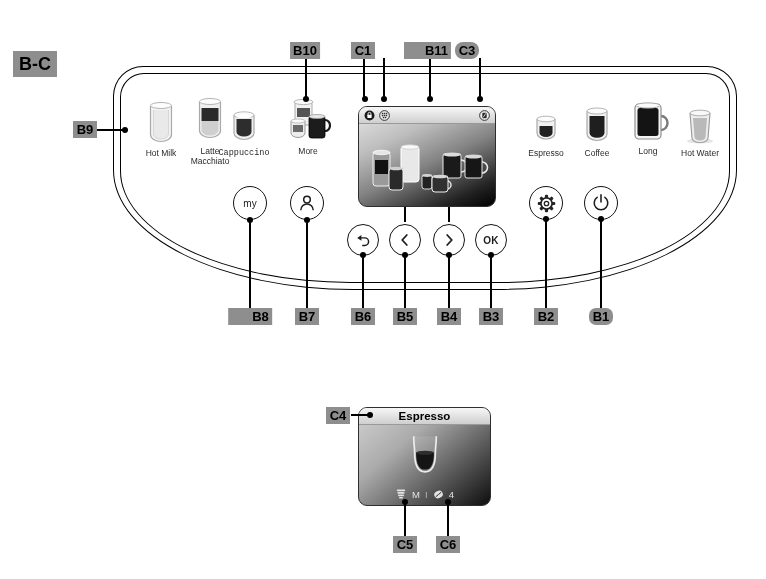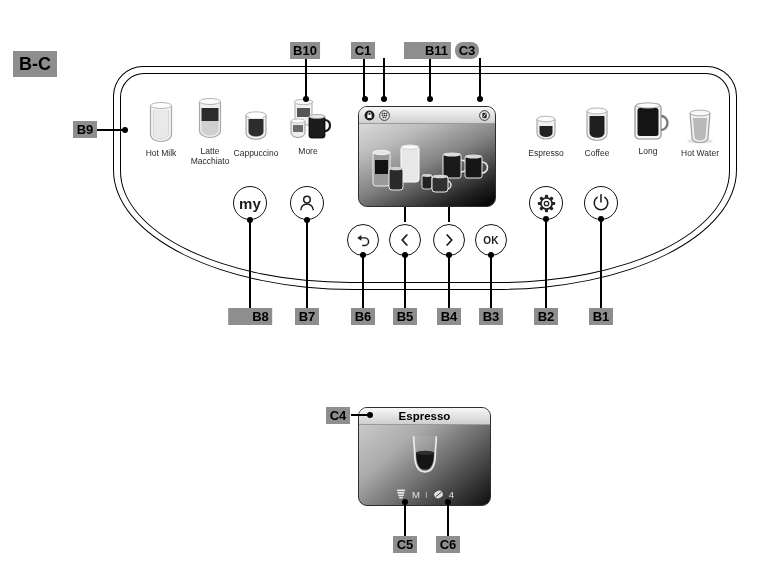--- a/index.html
+++ b/index.html
@@ -64,21 +64,21 @@
   .cluster { position: absolute; left: 8px; bottom: 2px; }
 
   
   .btn {
     position: absolute; border: 1.4px solid #141414; border-radius: 50%;
     background: #fff; display: flex; align-items: center; justify-content: center;
     z-index: 3; color: #1c1c1c;
   }
   .btn.big { width: 34px; height: 34px; }
   .btn.sm  { width: 32px; height: 32px; }
-  .btn-text { font-size: 15px; color: #1c1c1c; letter-spacing: 0.2px; font-weight: bold; }
+  .btn-text { font-size: 10px; color: #1c1c1c; letter-spacing: 0.2px; }
   .btn-text.ok { font-size: 10px; font-weight: 600; }
 
   
   .screen.detail { left: 358px; top: 407px; width: 133px; height: 99px;
     background: linear-gradient(140deg, #d2d2d2 0%, #ababab 35%, #565656 70%, #0e0e0e 100%);
   }
   .screen.detail .screen-bar { justify-content: center; }
   .detail-title { font-size: 11.5px; font-weight: 700; color: #000; }
   .detail-cup { position: absolute; left: 50%; top: 26px; transform: translateX(-50%); }
   .detail-row {
@@ -112,21 +112,21 @@
     <svg width="46" height="48" viewBox="0 0 46 48">
       <path d="M12.5 4.5 v29 a10.5 7 0 0 0 21 0 v-29" fill="#efefef" stroke="#a9a9a9" stroke-width="1.2"></path>
       <rect x="14.5" y="11" width="17" height="13" fill="#2b2b2b"></rect>
       <path d="M14.5 24 v9 a8.5 5.5 0 0 0 17 0 v-9" fill="#cfcfcf"></path>
       <ellipse cx="23" cy="4.5" rx="10.5" ry="3" fill="#fcfcfc" stroke="#b5b5b5" stroke-width="1"></ellipse>
     </svg>
   </div>
   <div class="drink-label">Latte Macchiato</div>
 </div>
 
-<div class="drink" style="left:228px; top:99px;">
+<div class="drink" style="left:216px; top:99px;font-family:Liberation Mono, monospace;">
   <div class="drink-icon">
     <svg width="46" height="46" viewBox="0 0 46 46">
       <path d="M13 14 v18 a10 6.5 0 0 0 20 0 v-18" fill="#f0f0f0" stroke="#a9a9a9" stroke-width="1.2"></path>
       <path d="M15.5 18 v13 a7.5 4.5 0 0 0 15 0 v-13" fill="#2d2d2d"></path>
       <ellipse cx="23" cy="14" rx="10" ry="3.2" fill="#fbfbfb" stroke="#bbb" stroke-width="1"></ellipse>
       <ellipse cx="23" cy="15.5" rx="7.5" ry="2" fill="#fff"></ellipse>
     </svg>
   </div>
   <div class="drink-label">Cappuccino</div>
 </div>
@@ -361,21 +361,21 @@
 <div class="callout" style="left:388px; top:42px;margin-left:28px;">C2</div>
 <div class="callout" style="left:428px; top:42px;padding-left:20px;">B11</div>
 <div class="callout" style="left:467px; top:42px;border-radius:8px;">C3</div>
 <div class="callout" style="left:250px; top:308px;padding-left:24px;">B8</div>
 <div class="callout" style="left:307px; top:308px;">B7</div>
 <div class="callout" style="left:363px; top:308px;">B6</div>
 <div class="callout" style="left:405px; top:308px;">B5</div>
 <div class="callout" style="left:449px; top:308px;">B4</div>
 <div class="callout" style="left:491px; top:308px;">B3</div>
 <div class="callout" style="left:546px; top:308px;">B2</div>
-<div class="callout" style="left:601px; top:308px;">B1</div>
+<div class="callout" style="left:601px; top:308px;border-radius:7px;">B1</div>
 <div class="callout" style="left:338px; top:407px;">C4</div>
 <div class="callout" style="left:405px; top:536px;">C5</div>
 <div class="callout" style="left:448px; top:536px;">C6</div>
 
 <div class="screen detail">
   <div class="screen-bar">
     <span class="detail-title">Espresso</span>
   </div>
   <span class="detail-cup sicon">
     <svg width="32" height="42" viewBox="0 0 34 44">

